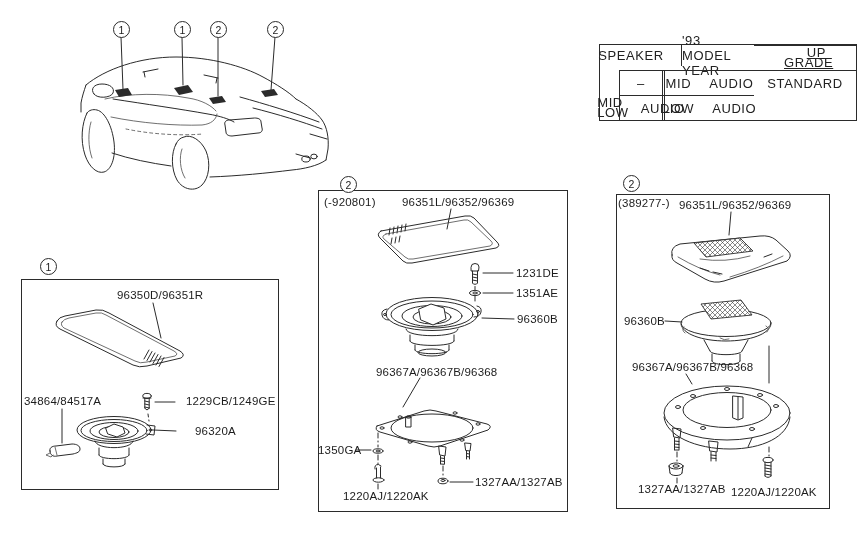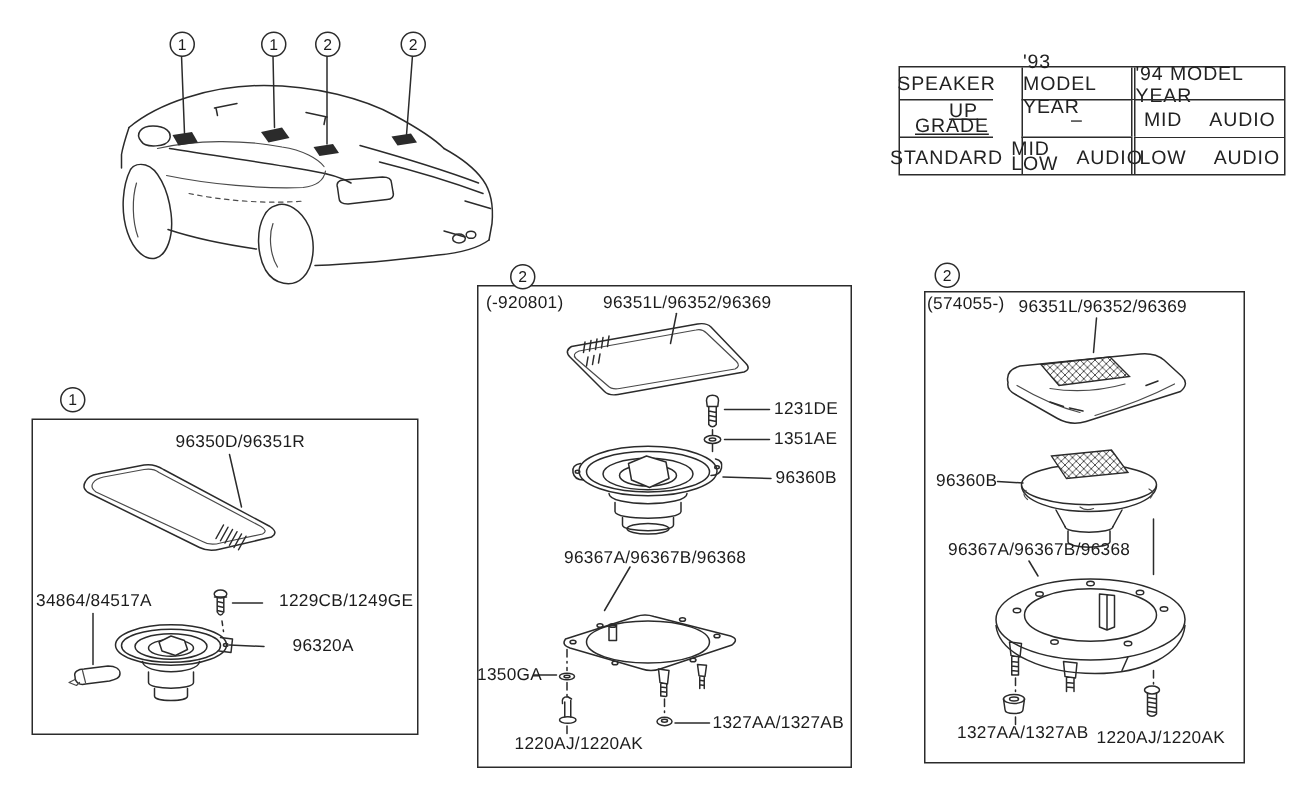--- a/index.html
+++ b/index.html
@@ -307,21 +307,20 @@
     </div>
 
   <div class="pbox" style="left:21px;top:279px;width:256px;height:209px"></div>
   <div class="pbox" style="left:318px;top:190px;width:248px;height:320px"></div>
   <div class="pbox" style="left:616px;top:194px;width:212px;height:313px"></div>
 
   <div class="app-table">
     <div class="tbl">
       <div class="cell r1 c1">SPEAKER</div>
       <div class="cell r1 c2">'93 MODEL YEAR</div>
-      <div class="cell r1 c3">'94 MODEL YEAR</div>
 
       <div class="cell r2 c1">
         <span class="wrap2">UP GRADE</span>
       </div>
       <div class="cell r2 c2">–</div>
       <div class="cell r2 c3">
         <span class="duo">
           <span>MID</span>
           <span>AUDIO</span>
         </span>
@@ -352,20 +351,20 @@
   <span class="plabel" style="left:324px;top:196px">(-920801)</span>
   <span class="plabel" style="left:402px;top:196px">96351L/96352/96369</span>
   <span class="plabel" style="left:516px;top:267px">1231DE</span>
   <span class="plabel" style="left:516px;top:287px">1351AE</span>
   <span class="plabel" style="left:517px;top:313px">96360B</span>
   <span class="plabel" style="left:376px;top:366px">96367A/96367B/96368</span>
   <span class="plabel" style="left:318px;top:444px">1350GA</span>
   <span class="plabel" style="left:343px;top:490px">1220AJ/1220AK</span>
   <span class="plabel" style="left:475px;top:476px">1327AA/1327AB</span>
 
-  <span class="plabel" style="left:618px;top:197px">(574055-)</span>
+  <span class="plabel" style="left:618px;top:197px">(389277-)</span>
   <span class="plabel" style="left:679px;top:199px">96351L/96352/96369</span>
   <span class="plabel" style="left:624px;top:315px">96360B</span>
   <span class="plabel" style="left:632px;top:361px">96367A/96367B/96368</span>
   <span class="plabel" style="left:638px;top:483px">1327AA/1327AB</span>
   <span class="plabel" style="left:731px;top:486px">1220AJ/1220AK</span>
 
 </div>
 
 </body></html>

